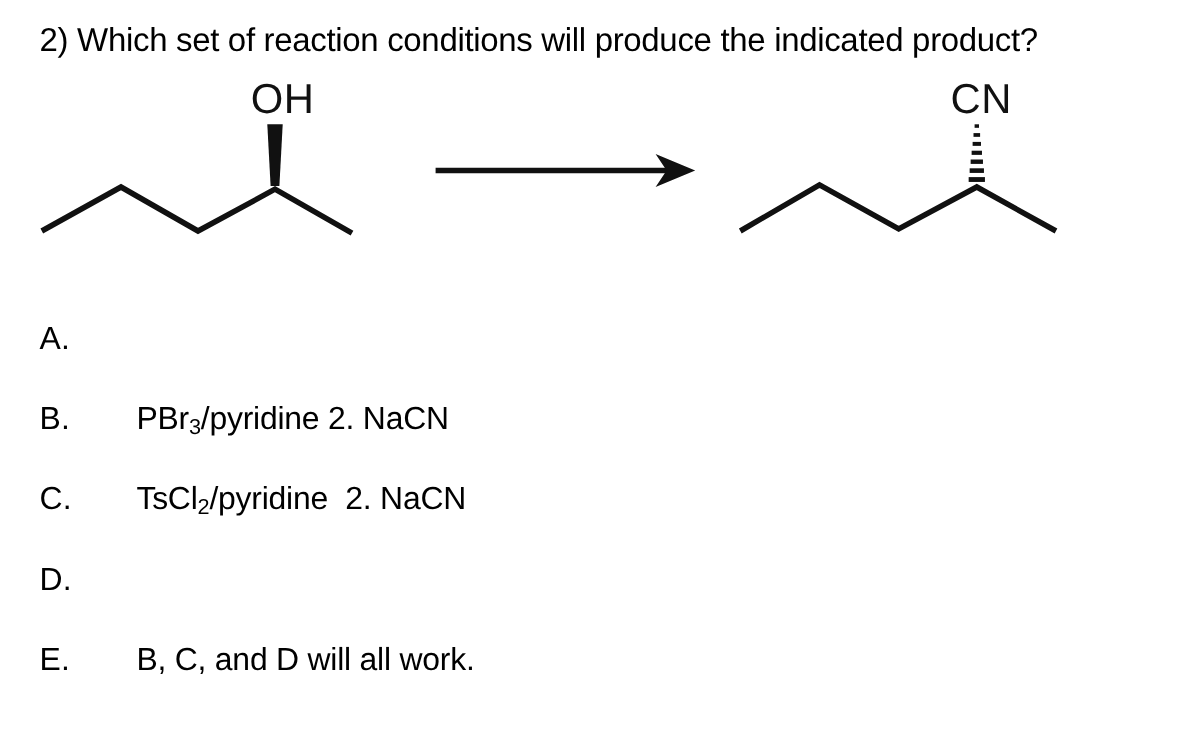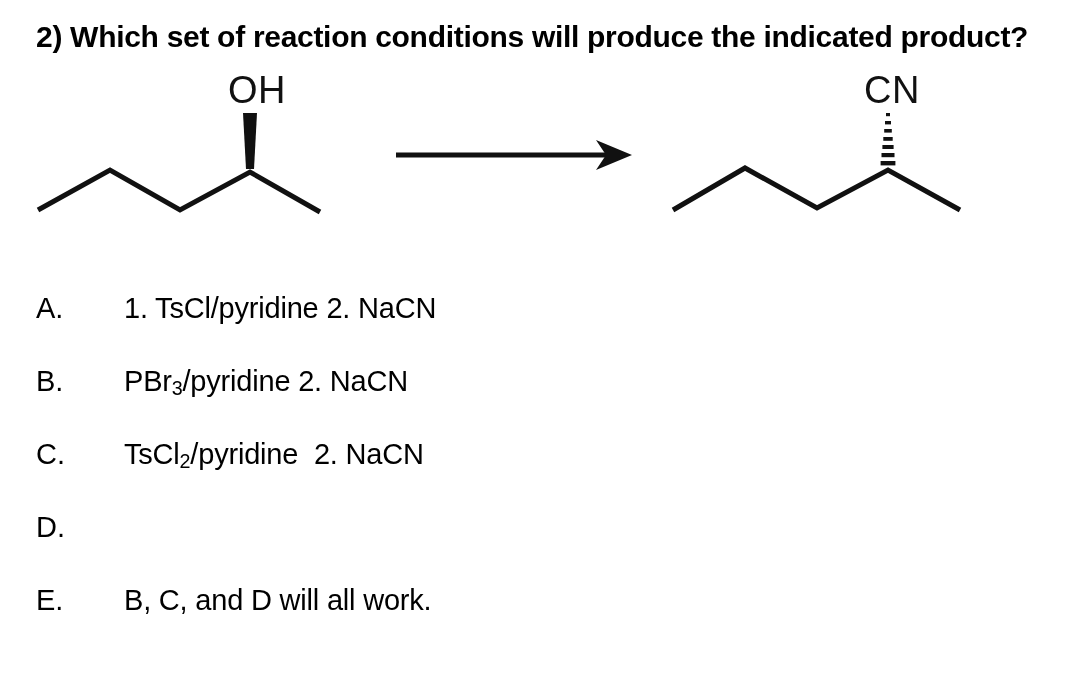--- a/index.html
+++ b/index.html
@@ -18,21 +18,21 @@
   }
 
   
   #question-text {
     position: absolute;
     left: 36px;
     top: 19px;
     width: 1046px;
     font-size: 30px;
     line-height: 36px;
-    font-weight: 700;
+    font-weight: 400;
     letter-spacing: -0.3px;
     white-space: nowrap;
   }
 
   
   #reaction-scheme {
     position: absolute;
     left: 0;
     top: 55px;
     width: 1076px;
@@ -115,21 +115,20 @@
       </g>
 
       <polyline points="673,210 745,168 817,208 888,170 960,210" fill="none" stroke="#111111" stroke-width="5" stroke-linejoin="miter" stroke-linecap="butt"></polyline>
     </g>
   </svg>
 </div>
 
 <div id="answer-list">
     <div class="answer-row">
       <div class="answer-letter">A.</div>
-      <div class="answer-text"><span>1. TsCl/pyridine 2. NaCN</span></div>
     </div>
     <div class="answer-row">
       <div class="answer-letter">B.</div>
       <div class="answer-text"><span>PBr</span><sub>3</sub><span>/pyridine 2. NaCN</span></div>
     </div>
     <div class="answer-row">
       <div class="answer-letter">C.</div>
       <div class="answer-text"><span>TsCl</span><sub>2</sub><span>/pyridine  2. NaCN</span></div>
     </div>
     <div class="answer-row">

